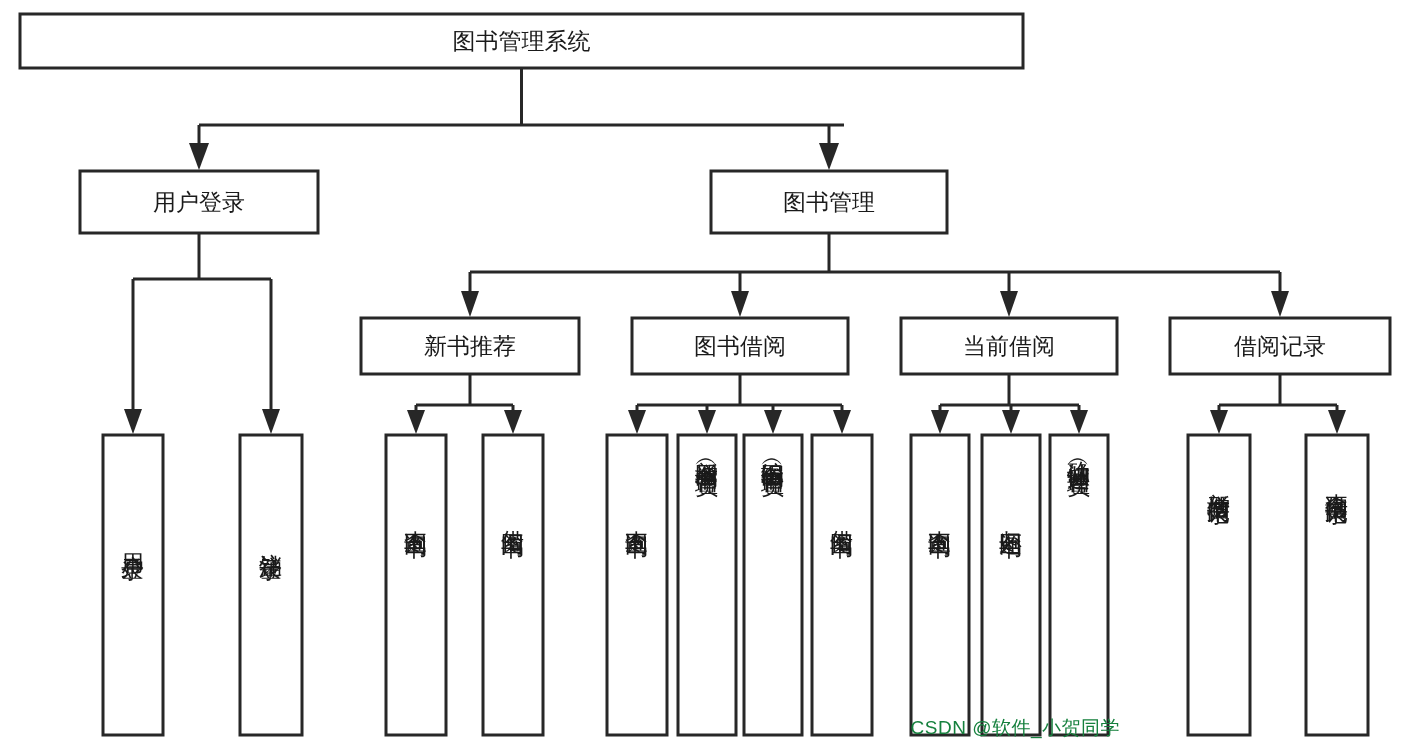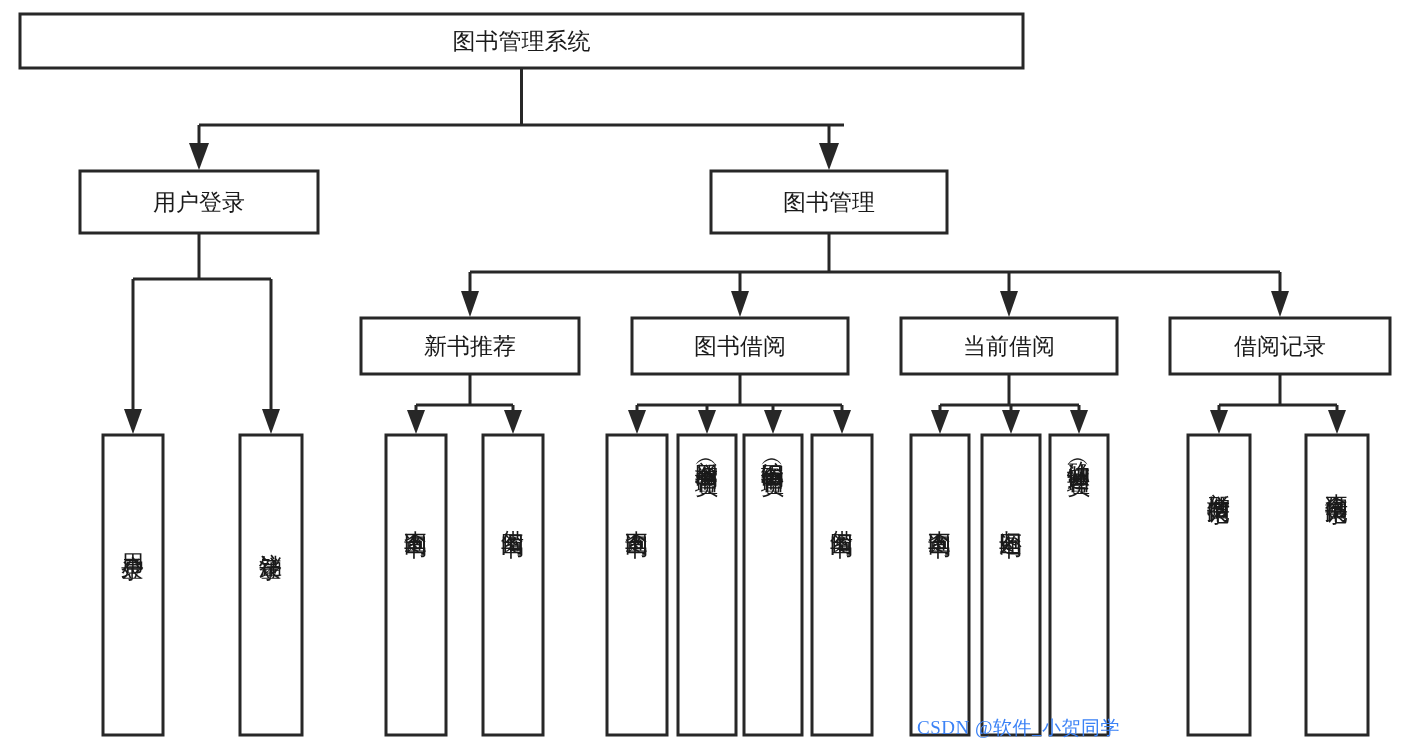--- a/index.html
+++ b/index.html
@@ -64,23 +64,23 @@
     font-size: 23px;
     line-height: 1.05;
     color: #1a1a1a;
     letter-spacing: 2px;
     white-space: nowrap;
   }
   .watermark {
     position: absolute;
     right: 8px;
     bottom: 6px;
-    font-family: Liberation Serif, serif;
+    font-family: Liberation Sans, sans-serif;
     font-size: 19px;
-    color: #3b82f6;
+    color: #15803d;
     white-space: nowrap;
     letter-spacing: 0.5px;
   }
 </style>
 </head>
 <body>
 
 <div id="diagram-root">
 
   <svg id="flow-svg" viewBox="0 0 1405 747">

